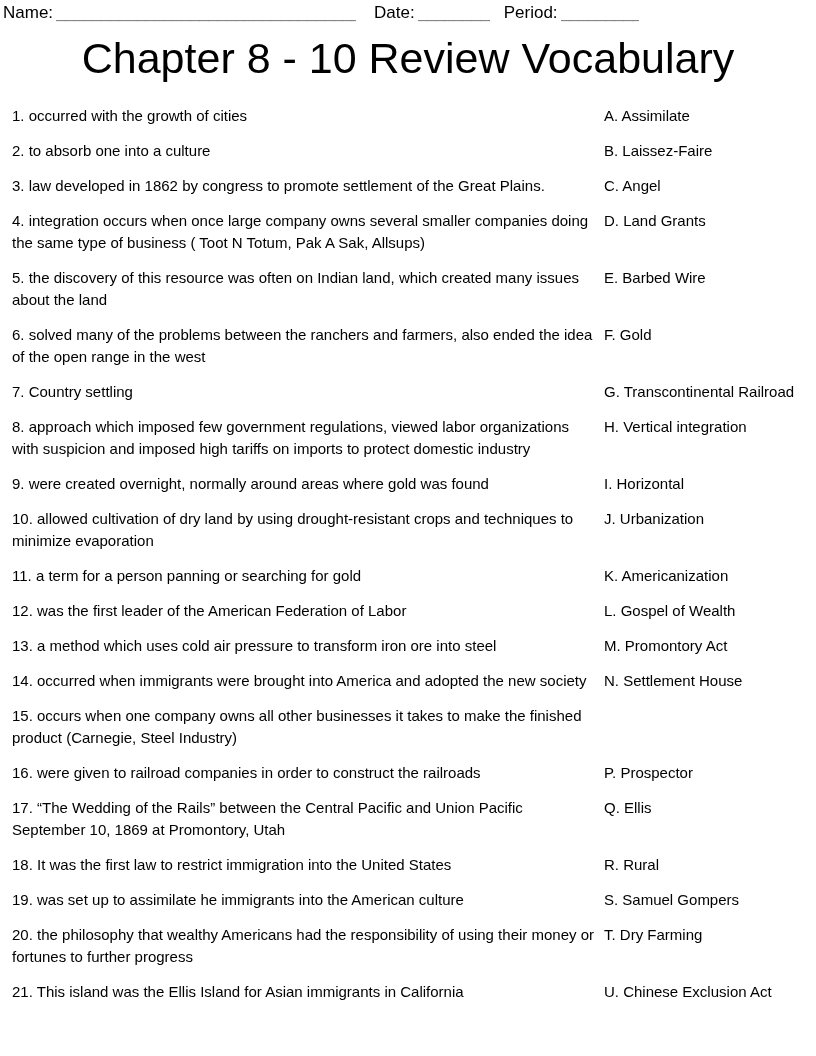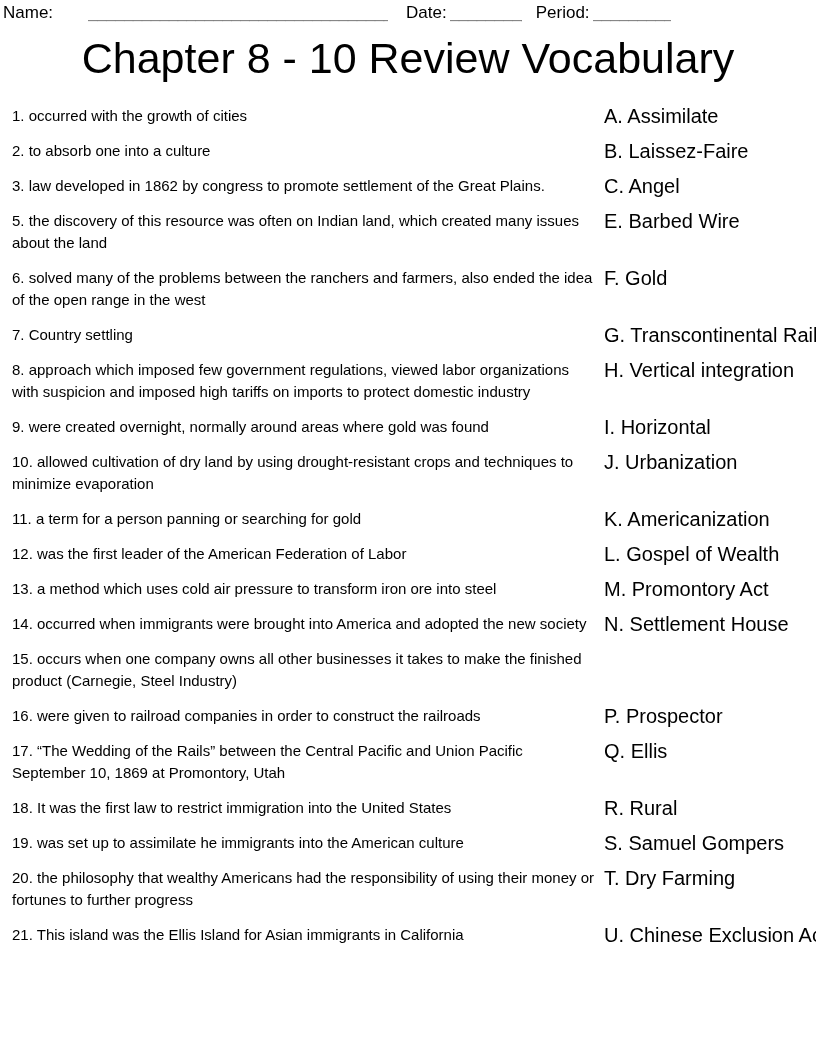--- a/index.html
+++ b/index.html
@@ -40,21 +40,21 @@
     font-size: 17px;
     color: #000;
   }
   .field-blank {
     color: #808080;
     letter-spacing: -0.5px;
     font-size: 17px;
     margin-left: 3px;
     overflow: hidden;
   }
-  .field-name   { margin-right: 18px; gap: 32px; }
+  .field-name   { margin-right: 18px; }
   .field-name .field-blank   { width: 300px; }
   .field-date   { margin-right: 14px; }
   .field-date .field-blank   { width: 72px; }
   .field-period .field-blank { width: 78px; }
 
   
   .title {
     text-align: center;
     font-size: 43px;
     line-height: 50px;
@@ -78,21 +78,21 @@
     width: 592px;
     flex: 0 0 592px;
     font-size: 15px;
     line-height: 22px;
     padding-right: 8px;
     box-sizing: border-box;
     word-wrap: break-word;
   }
   .a-cell {
     flex: 1 1 auto;
-    font-size: 20px;
+    font-size: 15px;
     line-height: 22px;
     white-space: nowrap;
   }
 </style>
 </head>
 <body>
 
 <div class="page">
 
   <div class="header-row">
@@ -119,20 +119,24 @@
       </div>
       <div class="match-row">
         <div class="q-cell">2. to absorb one into a culture</div>
         <div class="a-cell">B. Laissez-Faire</div>
       </div>
       <div class="match-row">
         <div class="q-cell">3. law developed in 1862 by congress to promote settlement of the Great Plains.</div>
         <div class="a-cell">C. Angel</div>
       </div>
       <div class="match-row">
+        <div class="q-cell">4. integration occurs when once large company owns several smaller companies doing the same type of business ( Toot N Totum, Pak A Sak, Allsups)</div>
+        <div class="a-cell">D. Land Grants</div>
+      </div>
+      <div class="match-row">
         <div class="q-cell">5. the discovery of this resource was often on Indian land, which created many issues about the land</div>
         <div class="a-cell">E. Barbed Wire</div>
       </div>
       <div class="match-row">
         <div class="q-cell">6. solved many of the problems between the ranchers and farmers, also ended the idea of the open range in the west</div>
         <div class="a-cell">F. Gold</div>
       </div>
       <div class="match-row">
         <div class="q-cell">7. Country settling</div>
         <div class="a-cell">G. Transcontinental Railroad</div>

